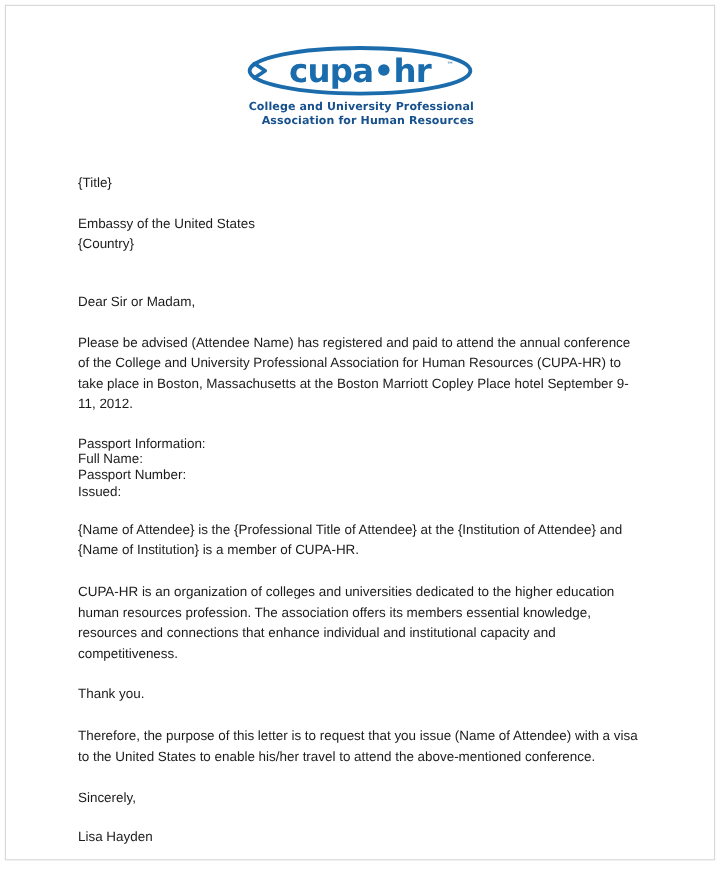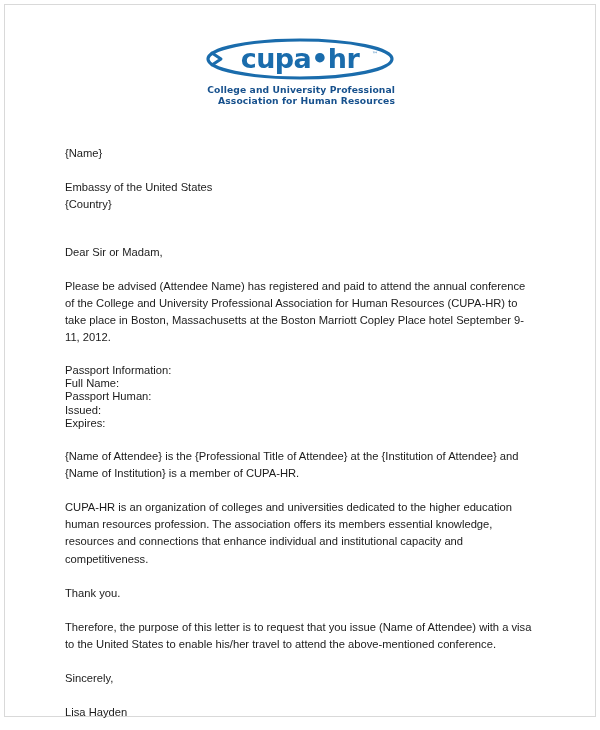--- a/index.html
+++ b/index.html
@@ -100,37 +100,36 @@
         <text x="167" y="20" font-family="DejaVu Sans, sans-serif" font-size="6" fill="#1a6cac">™</text>
       </svg>
       <div class="logo-tagline">College and University Professional
 Association for Human Resources</div>
     </div>
 
   </div>
 
   <div class="body">
 
-    <p class="block">{Name}</p>
+    <p class="block">{Title}</p>
 
     <p class="block">
       <span class="line">Embassy of the United States</span>
       <span class="line">{Country}</span>
     </p>
 
     <p class="block" style="margin-top:30px;">Dear Sir or Madam,</p>
 
     <p class="block">Please be advised (Attendee Name) has registered and paid to attend the annual conference of the College and University Professional Association for Human Resources (CUPA-HR) to take place in Boston, Massachusetts at the Boston Marriott Copley Place hotel September 9-11, 2012.</p>
 
     <p class="block tight">
       <span class="line">Passport Information:</span>
       <span class="line">Full Name:</span>
-      <span class="line">Passport Human:</span>
+      <span class="line">Passport Number:</span>
       <span class="line">Issued:</span>
-      <span class="line">Expires:</span>
     </p>
 
     <p class="block">{Name of Attendee} is the {Professional Title of Attendee} at the {Institution of Attendee} and {Name of Institution} is a member of CUPA-HR.</p>
 
     <p class="block">CUPA-HR is an organization of colleges and universities dedicated to the higher education human resources profession. The association offers its members essential knowledge, resources and connections that enhance individual and institutional capacity and competitiveness.</p>
 
     <p class="block">Thank you.</p>
 
     <p class="block">Therefore, the purpose of this letter is to request that you issue (Name of Attendee) with a visa to the United States to enable his/her travel to attend the above-mentioned conference.</p>
 

